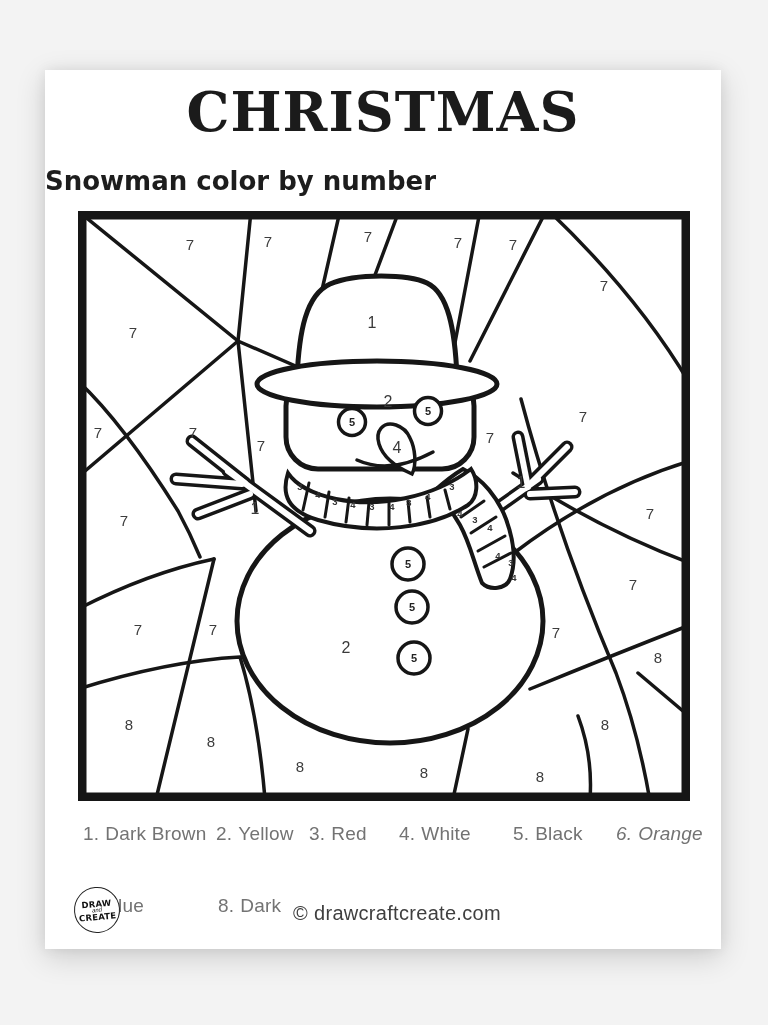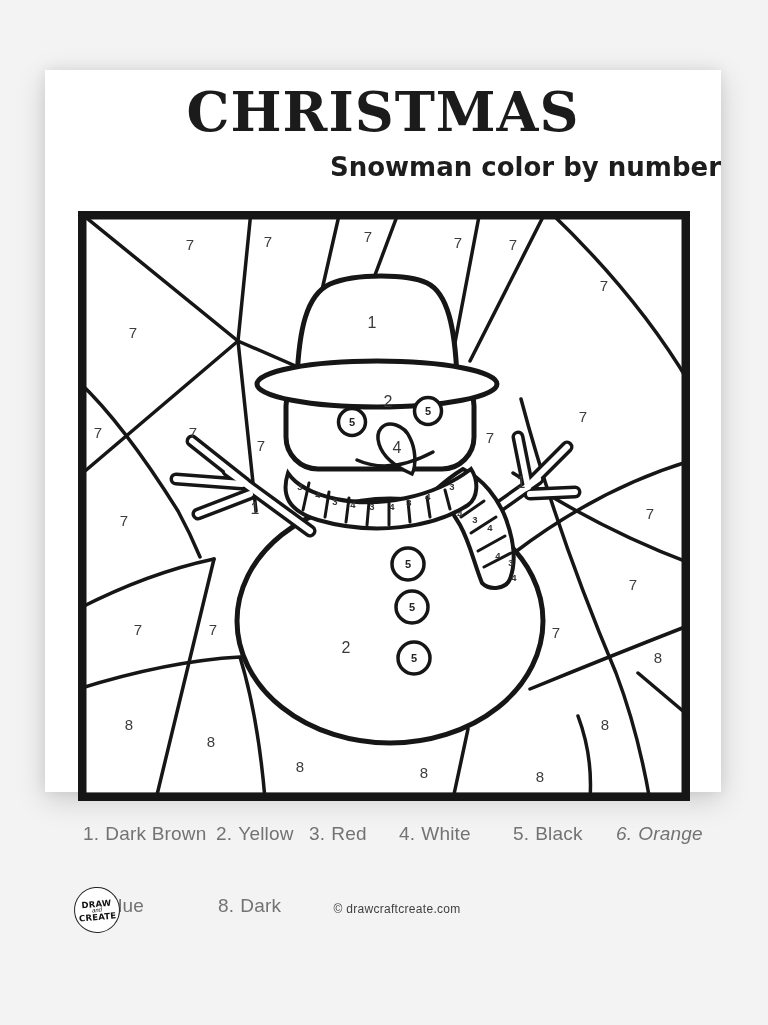--- a/index.html
+++ b/index.html
@@ -2,31 +2,31 @@
 <html><head>
 <meta charset="utf-8">
 <style>
   html,body{margin:0;padding:0;}
   body{
     width:768px;height:1025px;position:relative;overflow:hidden;
     background:#f3f3f3;
     font-family:"Liberation Sans",sans-serif;
   }
   .page{
-    position:absolute;left:45px;top:70px;width:676px;height:722px;
+    position:absolute;left:45px;top:70px;width:676px;height:879px;
     background:#ffffff;
     box-shadow:0 8px 28px rgba(0,0,0,.16),0 0 12px rgba(0,0,0,.07);
   }
   .title{
     position:absolute;top:10px;left:0;width:100%;text-align:center;
     font-family:"DejaVu Serif","Liberation Serif",serif;
     font-weight:700;font-size:54px;letter-spacing:1px;color:#1b1b1b;
   }
   .subtitle{
-    position:absolute;top:82px;left:0;width:100%;text-align:right;
+    position:absolute;top:96px;left:0;width:100%;text-align:left;
     font-family:"DejaVu Sans","Liberation Sans",sans-serif;
     font-weight:700;font-size:26px;color:#1d1d1d;
   }
   .picture{position:absolute;left:33px;top:141px;width:612px;height:590px;}
   svg text{user-select:none;}
   .num-r{font:15px "Liberation Sans",sans-serif;fill:#3d3d3d;text-anchor:middle;dominant-baseline:central;}
   .num-p{font:16px "Liberation Sans",sans-serif;fill:#3a3a3a;text-anchor:middle;dominant-baseline:central;}
   .num-s{font:600 9.5px "Liberation Sans",sans-serif;fill:#333;text-anchor:middle;dominant-baseline:central;}
   .num-d{font:700 11px "Liberation Sans",sans-serif;fill:#222;text-anchor:middle;dominant-baseline:central;}
   .legend-row{position:absolute;left:0;width:676px;height:22px;}
@@ -51,21 +51,21 @@
     display:flex;flex-direction:column;align-items:center;justify-content:center;
     transform:rotate(-5deg);background:#fff;
   }
   .logo-line1,.logo-line3{
     font-family:"DejaVu Sans",sans-serif;font-weight:700;font-size:8.5px;color:#111;line-height:8px;letter-spacing:.2px;
   }
   .logo-line2{font-size:6px;color:#111;line-height:5px;font-style:italic;}
   .copyright{
     position:absolute;left:0;top:832px;width:100%;text-align:center;
     transform:translateX(14px);
-    font-size:12px;color:#3f3f3f;letter-spacing:.3px;
+    font-size:20px;color:#3f3f3f;letter-spacing:.3px;
   }
 </style>
 </head>
 <body>
 
 <div class="page">
 
   <div class="title">CHRISTMAS</div>
   <div class="subtitle">Snowman color by number</div>
 

